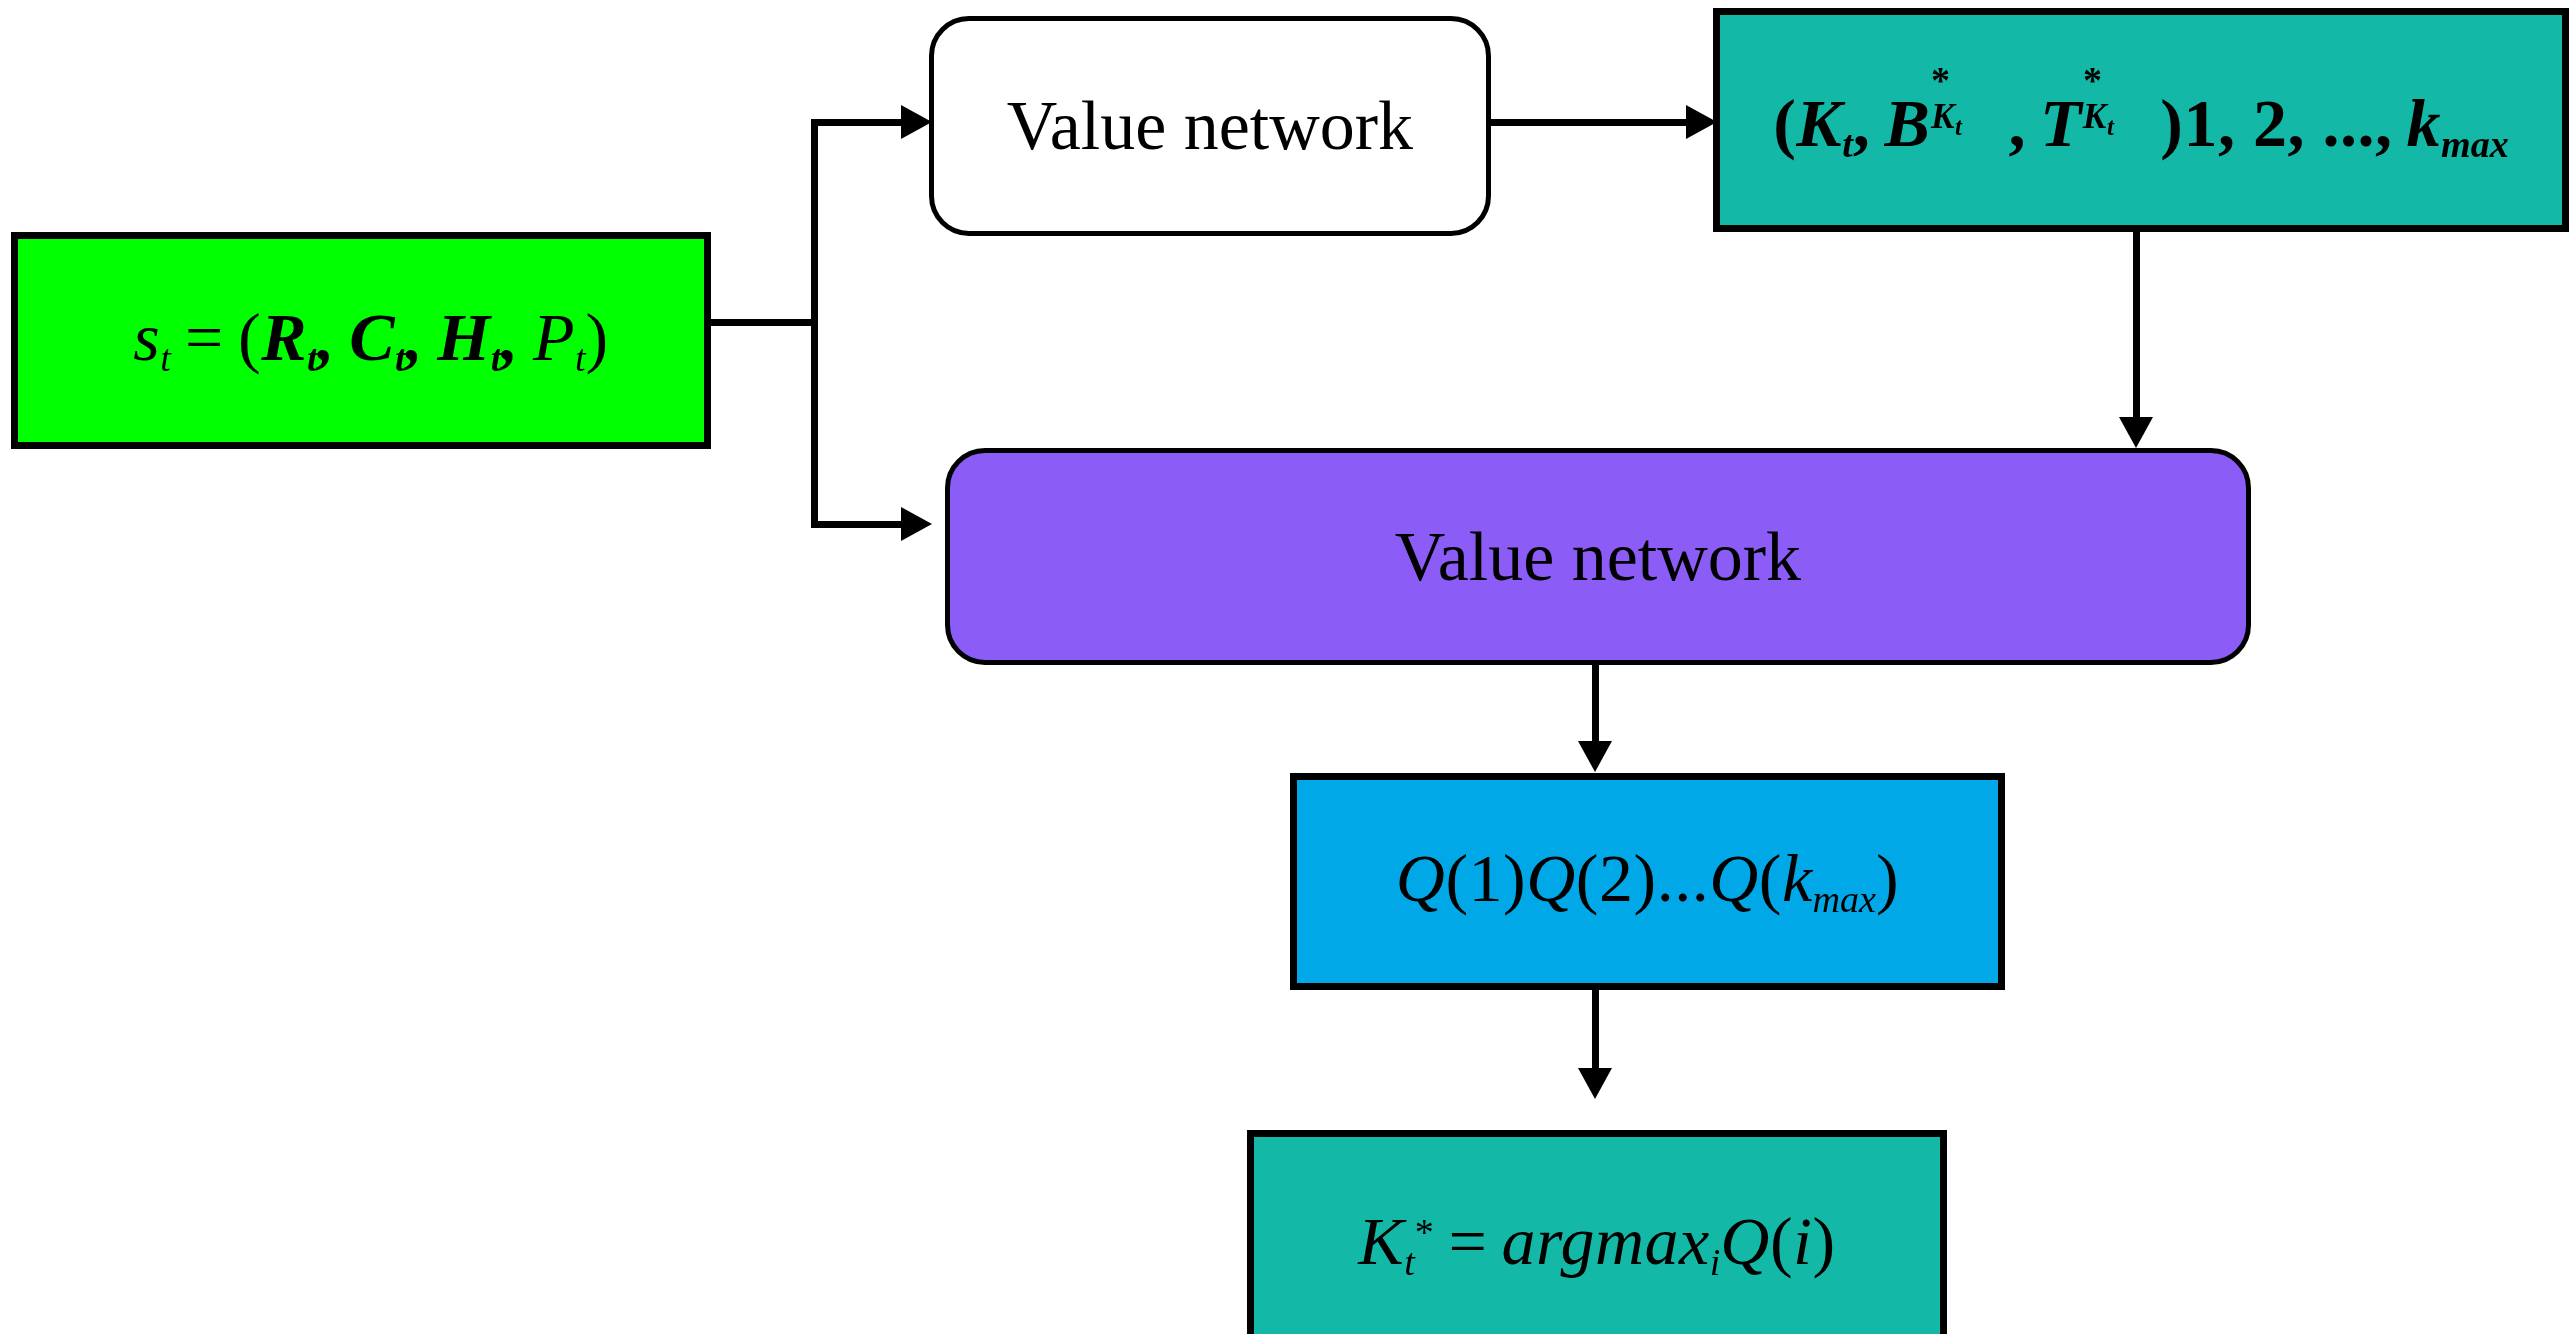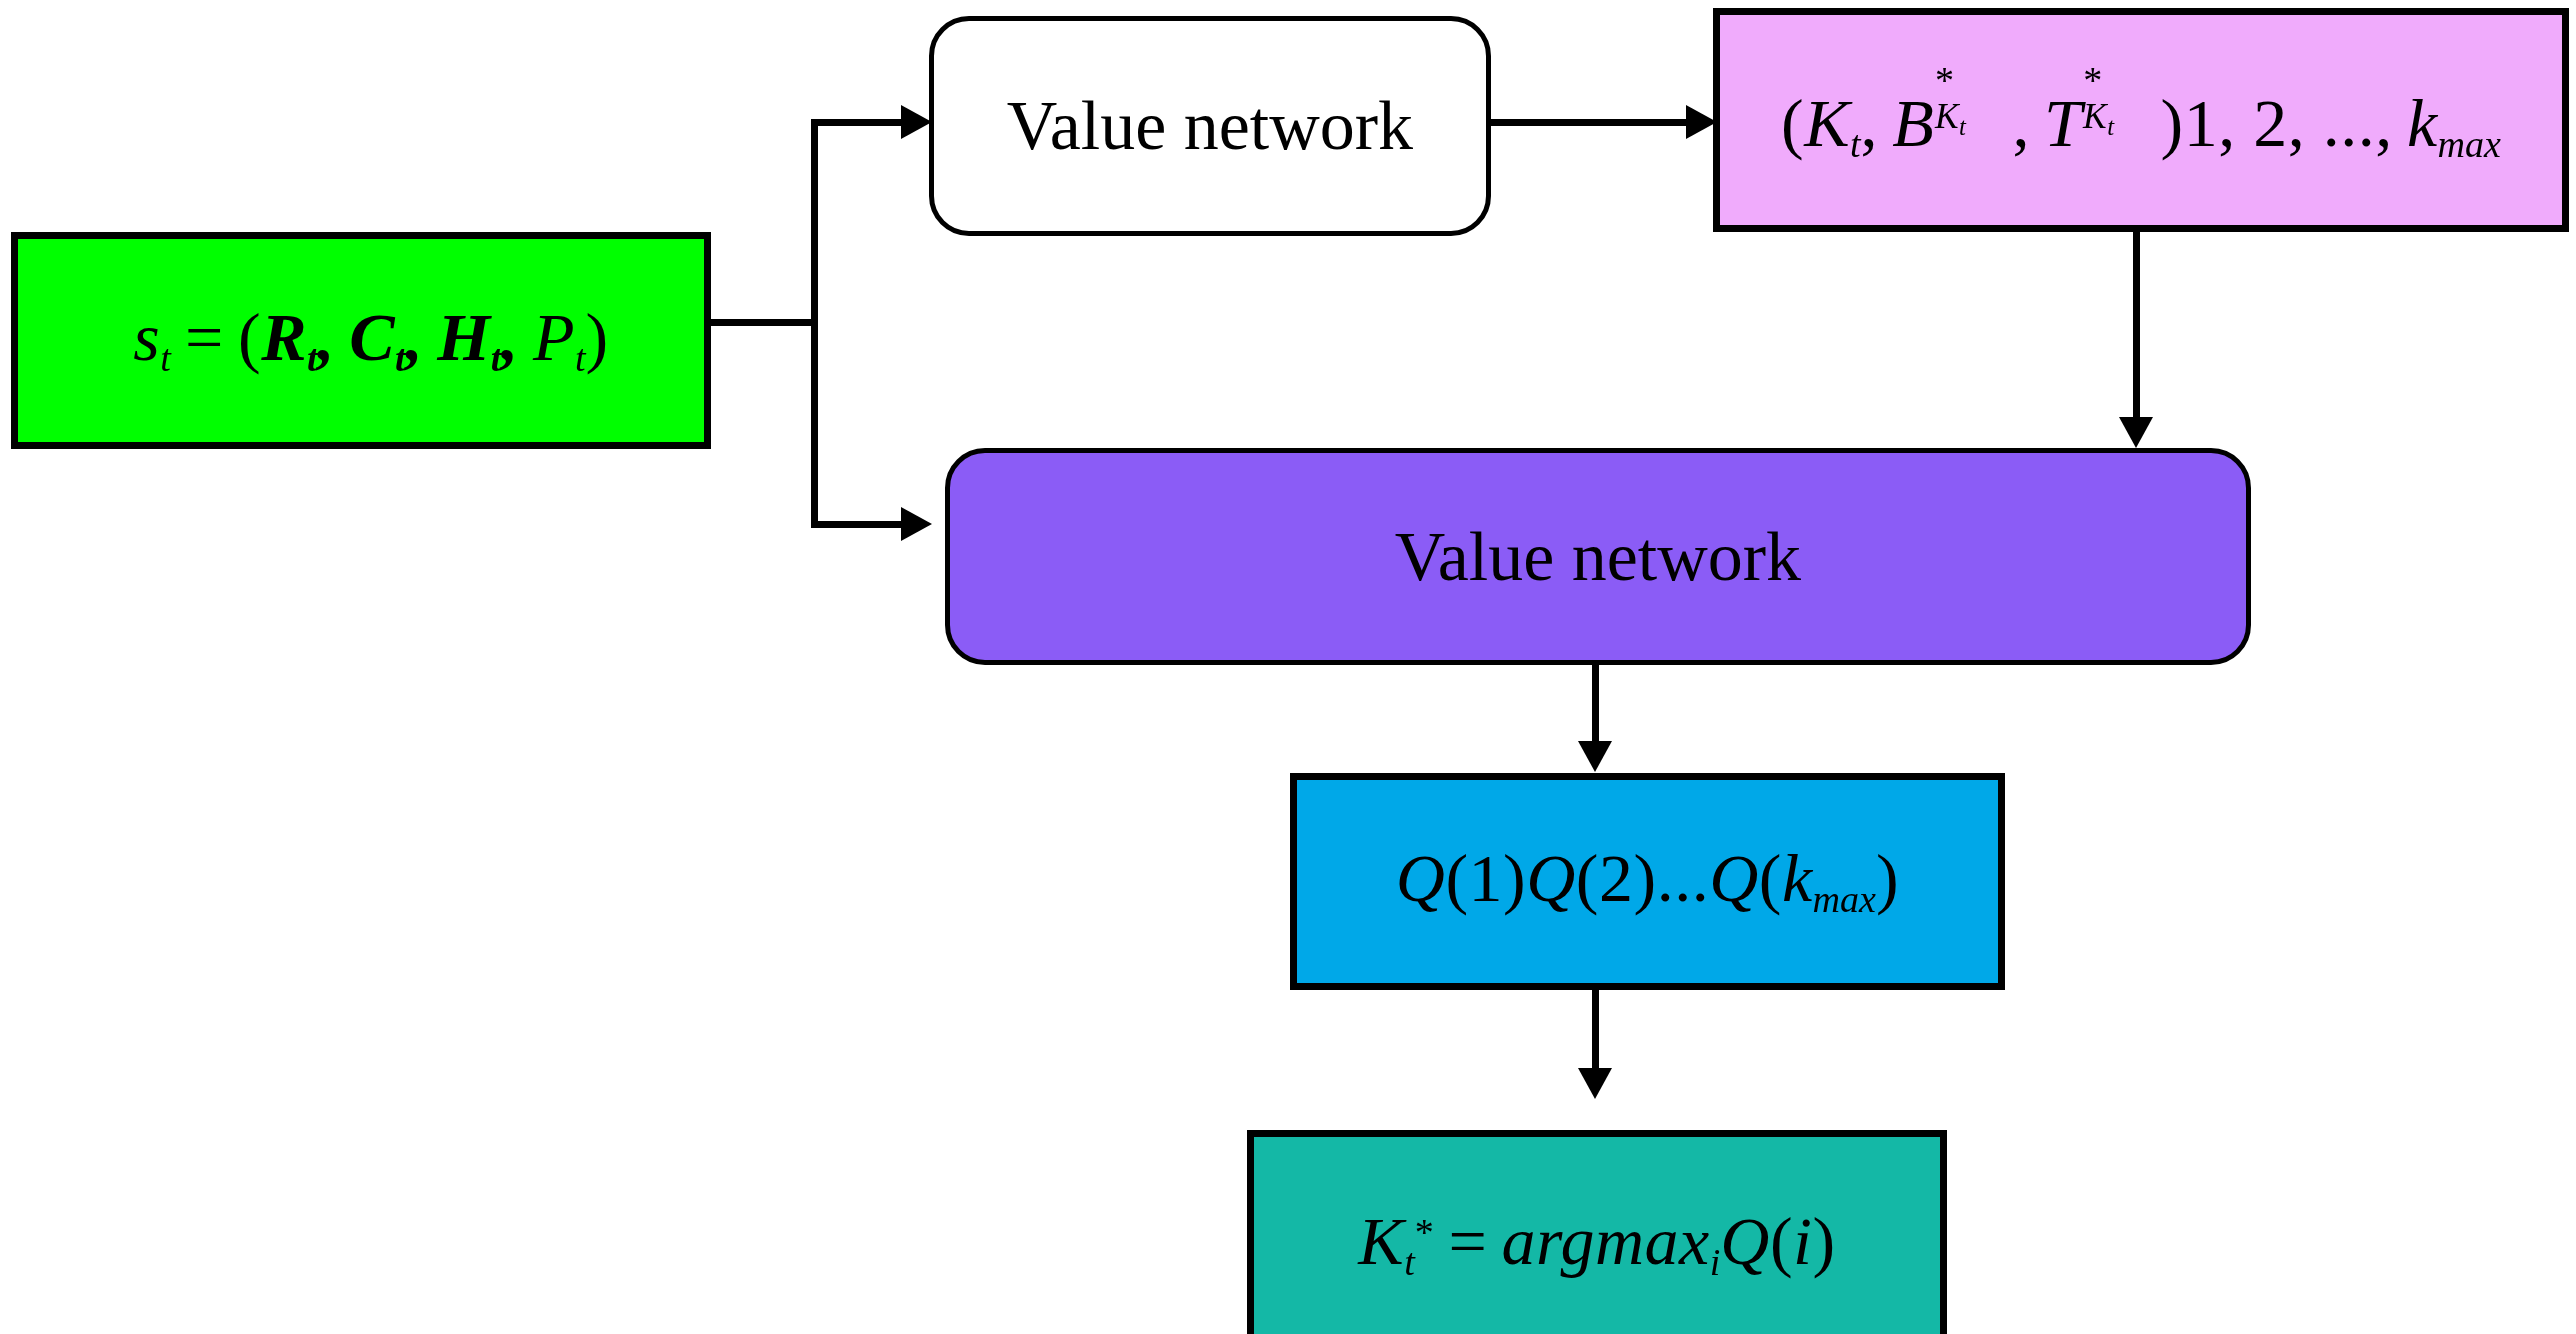--- a/index.html
+++ b/index.html
@@ -203,21 +203,21 @@
   <div class="arrowhead arrow-down" id="ah-q-down"></div>
 
   <div class="node rect-node" id="state-node" style="background: rgb(0, 255, 0); padding-left: 20px;">
     <span class="math"><span>s</span><sub>t</sub><span style="font-style:normal"> </span><span style="font-style:normal">=</span> <span style="font-style:normal">(</span><span class="bold-var">R</span><sub class="bold-var">t</sub><span class="bold-var">,</span> <span class="bold-var">C</span><sub class="bold-var">t</sub><span class="bold-var">,</span> <span class="bold-var">H</span><sub class="bold-var">t</sub><span class="bold-var">,</span> <span>P</span><sub>t</sub><span style="font-style:normal">)</span></span>
   </div>
 
   <div class="node round-node" id="policy-node" style="background: rgb(255, 255, 255);">
     <span class="plain-label">Value network</span>
   </div>
 
-  <div class="node rect-node" id="action-node" style="background: #f0abfc;">
+  <div class="node rect-node" id="action-node" style="background: #14b8a6; font-weight: bold;">
     <span class="math"><span style="font-style:normal">(</span><span>K</span><sub>t</sub><span style="font-style:normal">,</span> <span>B</span><span class="stack"><span class="sp">*</span><span class="sb"><span>K</span><sub style="font-size:0.70em">t</sub></span></span><span class="stack-gap"></span><span style="font-style:normal">,</span> <span>T</span><span class="stack"><span class="sp">*</span><span class="sb"><span>K</span><sub style="font-size:0.70em">t</sub></span></span><span class="stack-gap"></span><span style="font-style:normal">)</span><span style="font-style:normal">1, 2, ...,</span> <span>k</span><sub>max</sub></span>
   </div>
 
   <div class="node round-node" id="value-node" style="background: #8b5cf6;">
     <span class="plain-label">Value network</span>
   </div>
 
   <div class="node rect-node" id="q-node" style="background: rgb(0, 168, 232);">
     <span class="math"><span>Q</span><span style="font-style:normal">(1)</span><span>Q</span><span style="font-style:normal">(2)</span><span style="font-style:normal">...</span><span>Q</span><span style="font-style:normal">(</span><span>k</span><sub>max</sub><span style="font-style:normal">)</span></span>
   </div>

